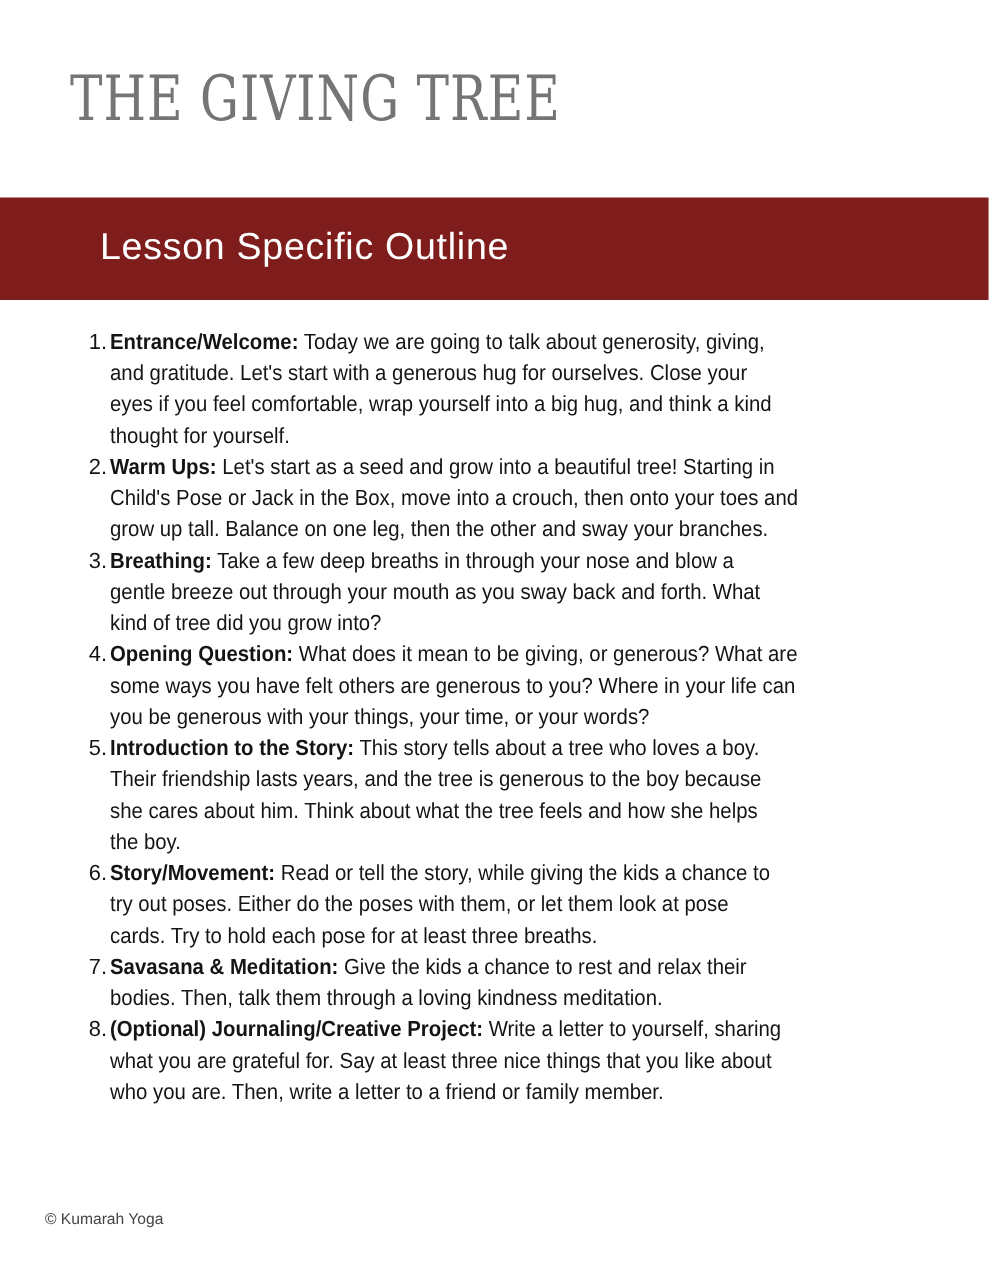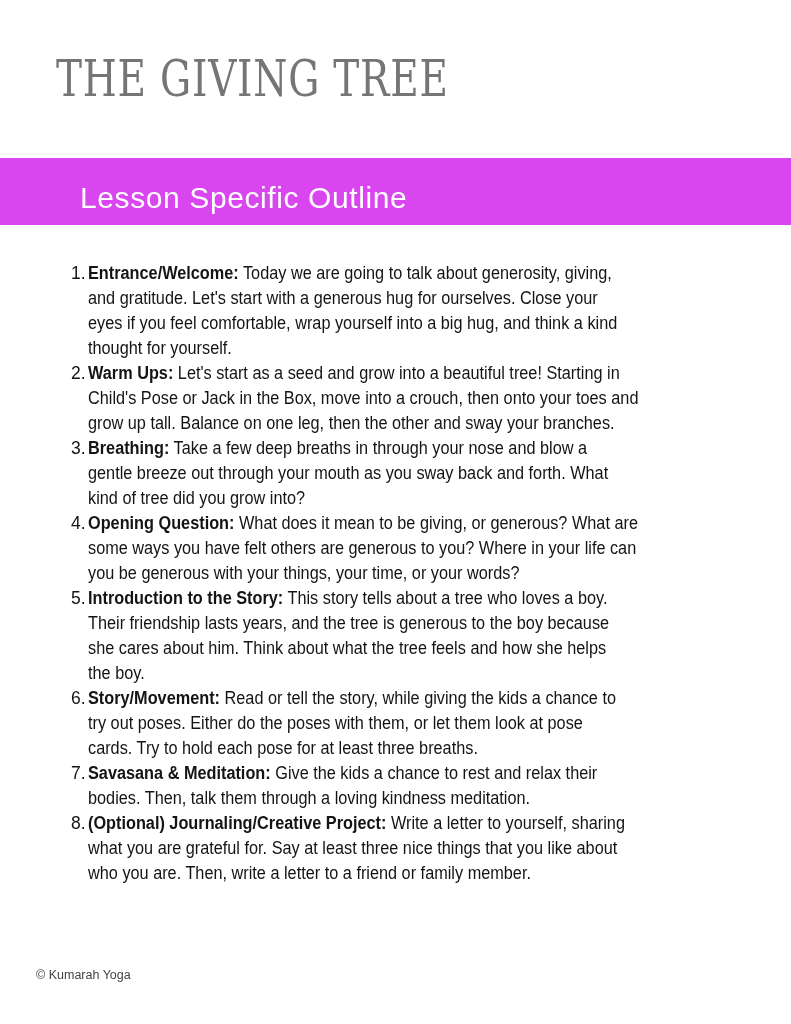--- a/index.html
+++ b/index.html
@@ -27,22 +27,22 @@
       transform-origin: left center;
       white-space: nowrap;
       font-weight: normal;
       margin: 0;
     }
     .banner {
       position: absolute;
       left: 0;
       top: 158px;
       width: 791px;
-      height: 67px;
-      background: #d946ef;
+      height: 82px;
+      background: #7f1d1d;
     }
     .banner-heading {
       position: absolute;
       left: 80px;
       top: 20px;
       margin: 0;
       font-family: "Liberation Sans", sans-serif;
       font-weight: normal;
       font-size: 30px;
       line-height: 40px;

